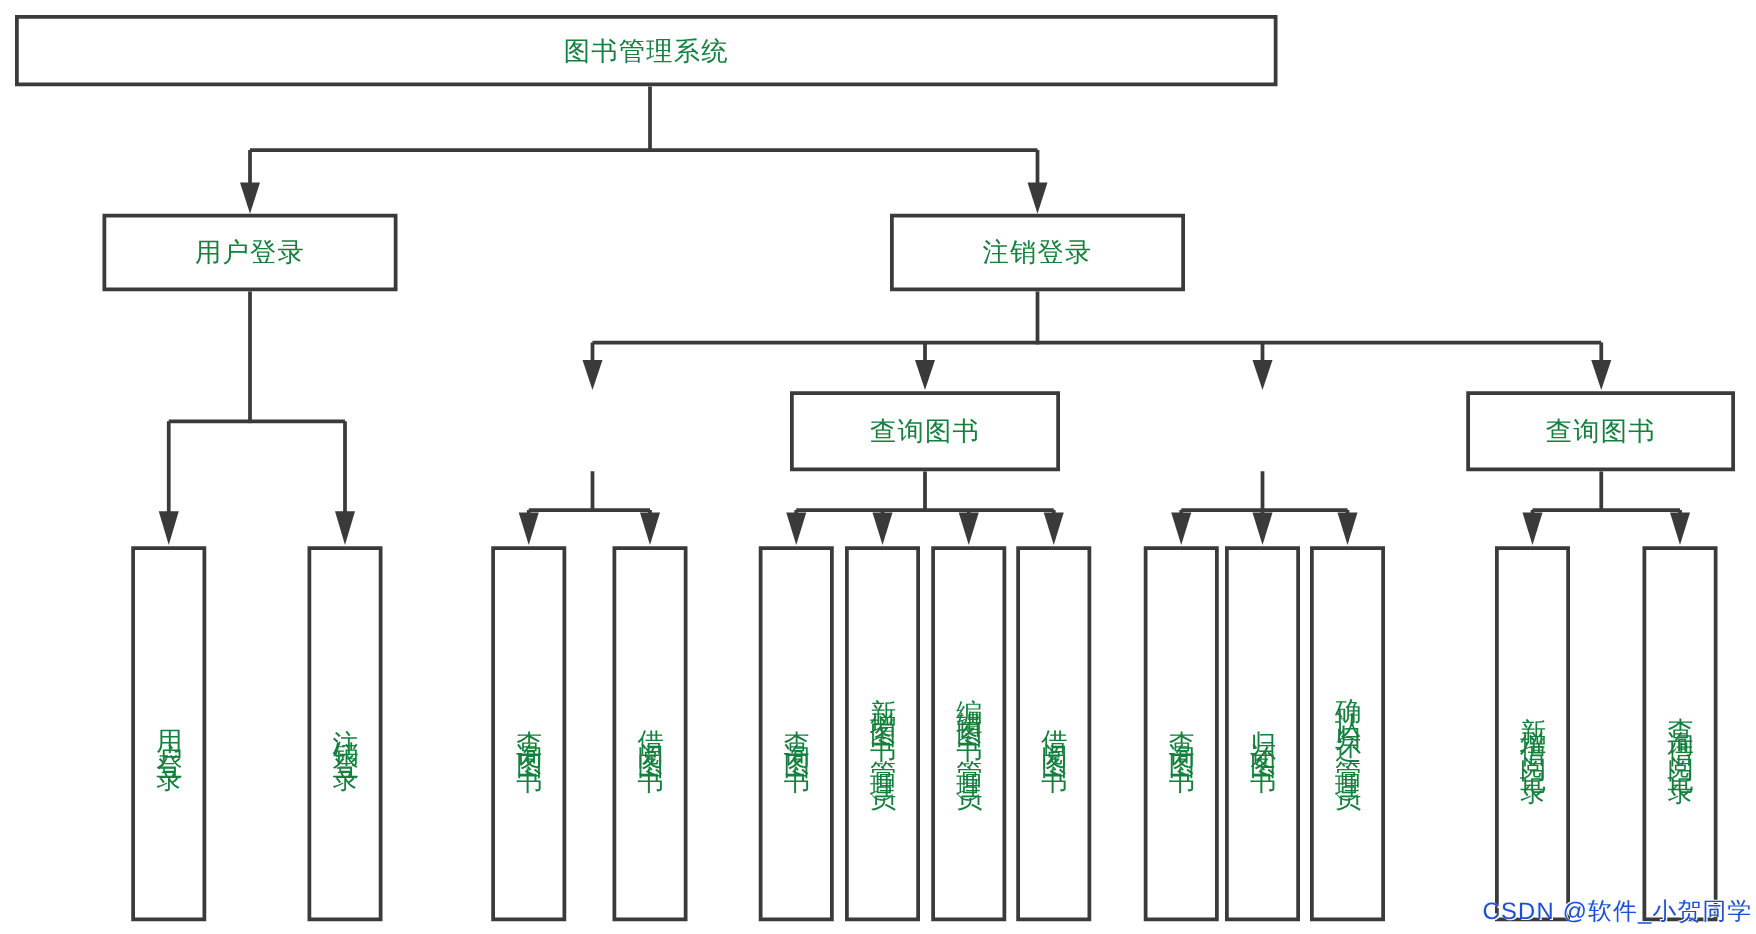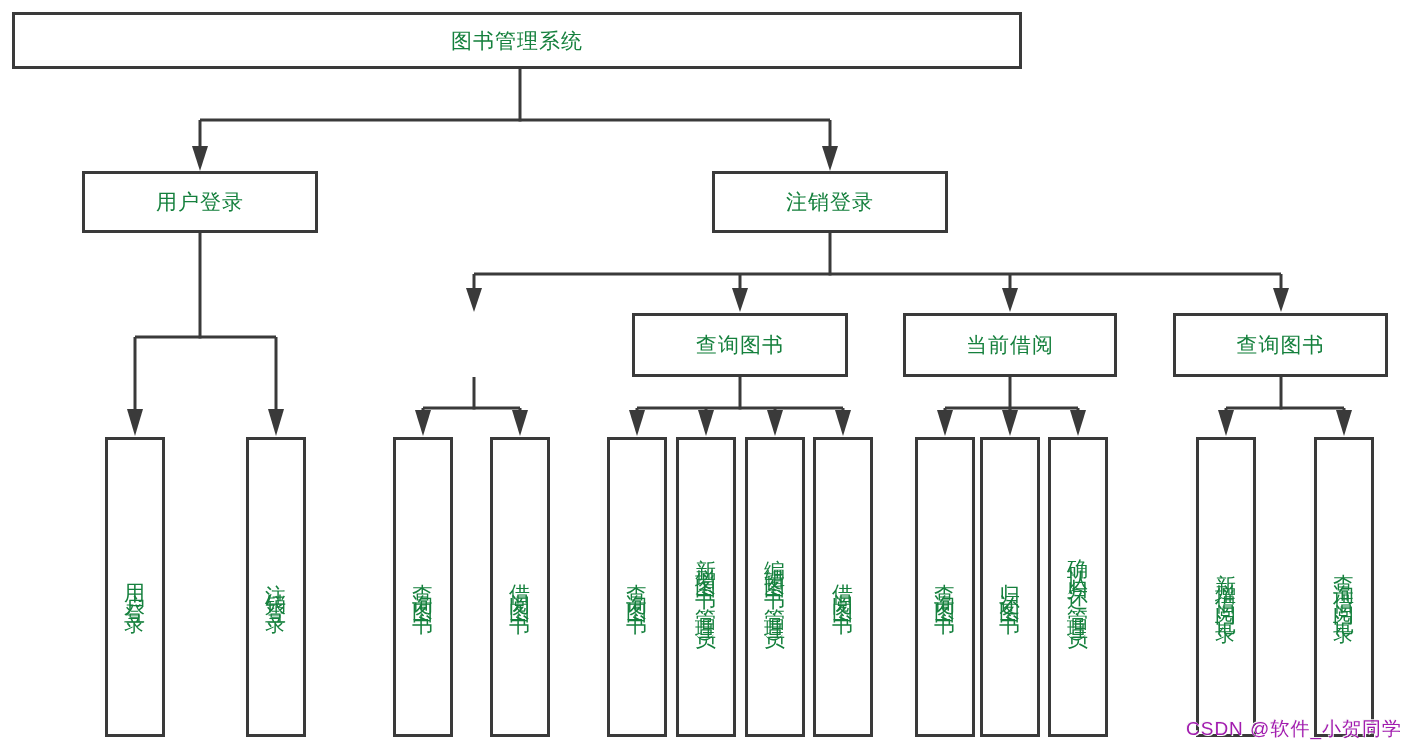--- a/index.html
+++ b/index.html
@@ -53,21 +53,21 @@
     font-size: 21px;
     letter-spacing: 10px;
     white-space: normal;
     line-height: 1;
   }
   .watermark {
     position: absolute;
     left: 1186px;
     top: 716px;
     font-size: 19px;
-    color: #a21caf;
+    color: #1d4ed8;
     letter-spacing: 1px;
     text-shadow: 1px 1px 0 #ffffff, -1px -1px 0 #f5f5f5;
     white-space: nowrap;
     z-index: 5;
   }
 </style>
 </head>
 <body>
 
 <div id="diagram">
@@ -147,21 +147,20 @@
       <polygon points="1336,410 1352,410 1344,436"></polygon>
     </g>
   </svg>
 
   <div class="box" style="left:12px;top:12px;width:1010px;height:57px">图书管理系统</div>
 
   <div class="box" style="left:82px;top:171px;width:236px;height:62px">用户登录</div>
   <div class="box" style="left:712px;top:171px;width:236px;height:62px">注销登录</div>
 
   <div class="box" style="left:632px;top:313px;width:216px;height:64px">查询图书</div>
-  <div class="box" style="left:903px;top:313px;width:214px;height:64px">当前借阅</div>
   <div class="box" style="left:1173px;top:313px;width:215px;height:64px">查询图书</div>
 
   <div class="box leaf" style="left:105px;top:437px;width:60px;height:300px">用户登录</div>
   <div class="box leaf" style="left:246px;top:437px;width:60px;height:300px">注销登录</div>
 
   <div class="box leaf" style="left:393px;top:437px;width:60px;height:300px">查询图书</div>
   <div class="box leaf" style="left:490px;top:437px;width:60px;height:300px">借阅图书</div>
 
   <div class="box leaf" style="left:607px;top:437px;width:60px;height:300px">查询图书</div>
   <div class="box leaf" style="left:676px;top:437px;width:60px;height:300px">新增图书（管理员）</div>

